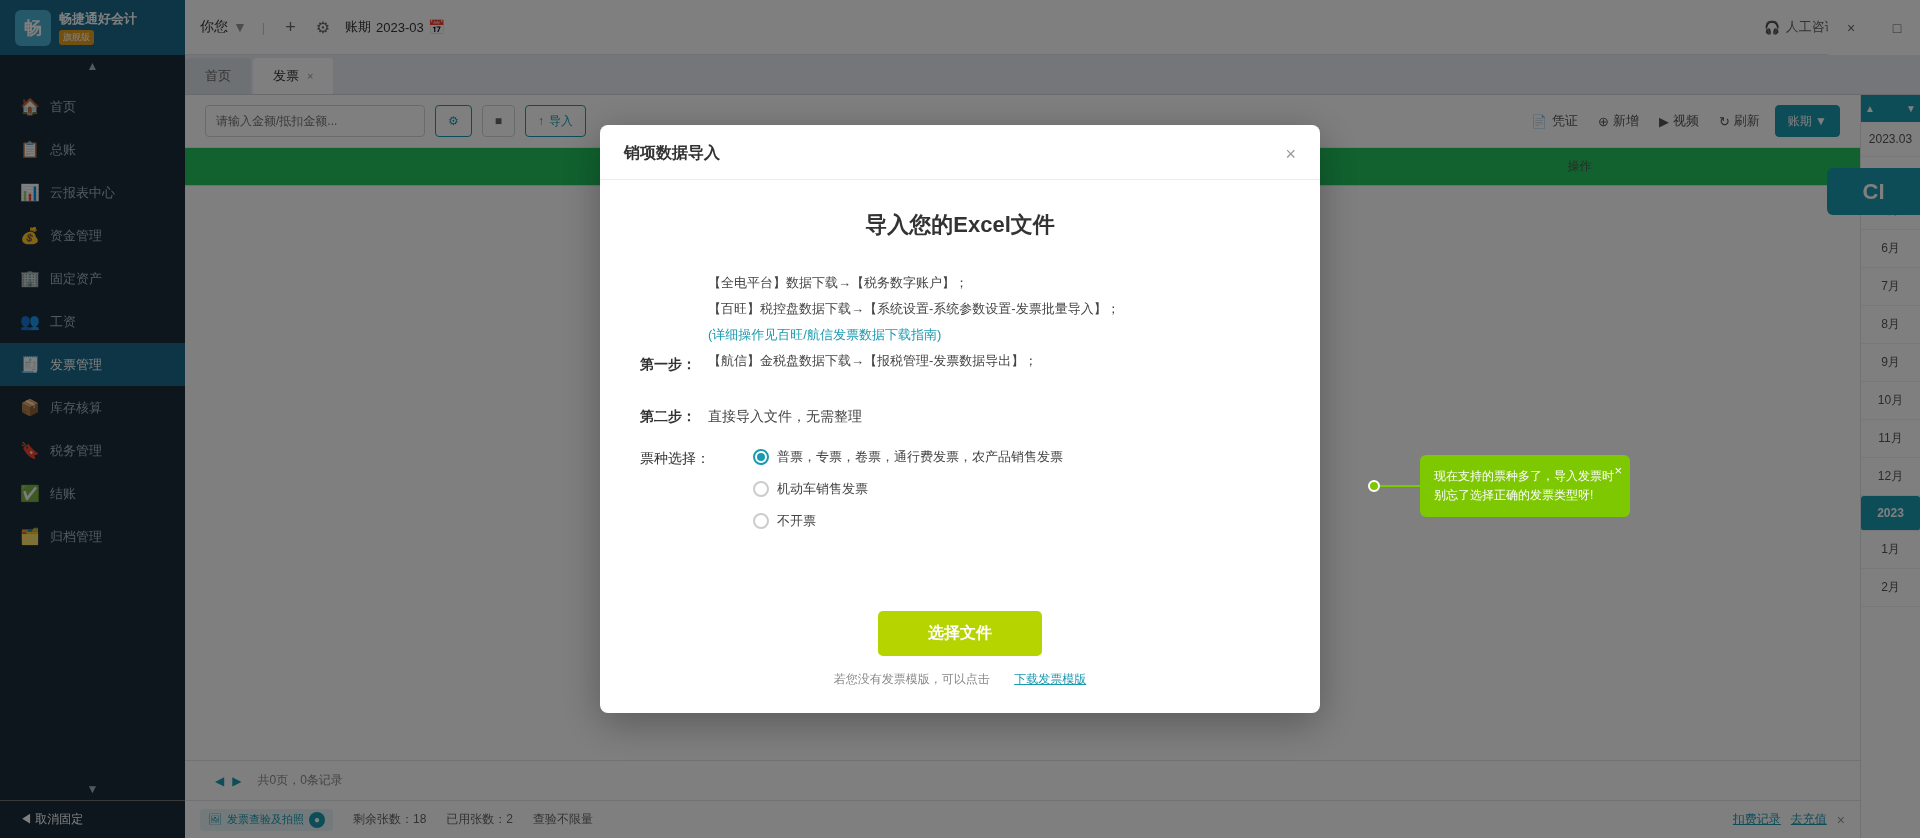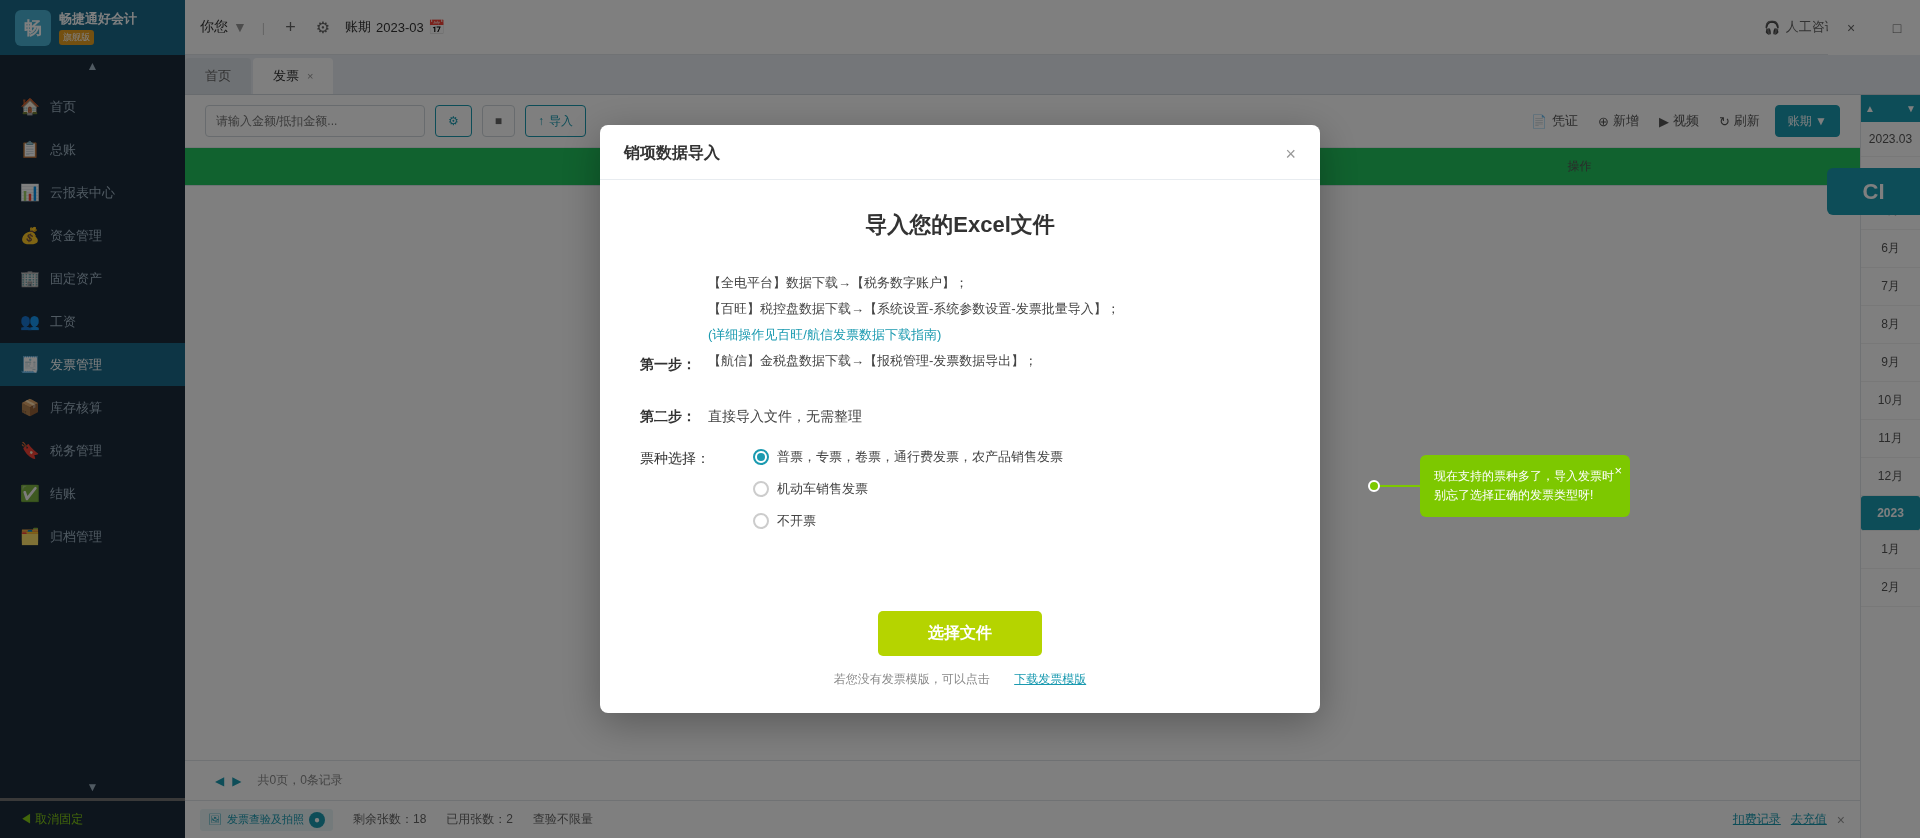--- a/index.html
+++ b/index.html
@@ -12,21 +12,21 @@
     .sidebar { width: 185px; background: #1a2a3a; display: flex; flex-direction: column; flex-shrink: 0; }
     .sidebar-logo { background: #1a6a8a; padding: 12px 15px; display: flex; align-items: center; gap: 8px; height: 55px; }
     .sidebar-logo-icon { width: 36px; height: 36px; background: #4ab3d4; border-radius: 6px; display: flex; align-items: center; justify-content: center; color: white; font-size: 18px; font-weight: bold; }
     .sidebar-logo-badge { background: #e8a020; color: white; font-size: 9px; padding: 1px 4px; border-radius: 3px; margin-top: 2px; display: inline-block; }
     .sidebar-nav { flex: 1; overflow-y: auto; padding: 8px 0; }
     .sidebar-item { display: flex; align-items: center; gap: 10px; padding: 12px 20px; color: #a0b4c4; cursor: pointer; transition: background 0.2s; }
     .sidebar-item.active { background: #1a6a8a; color: white; }
     .sidebar-item-icon { font-size: 16px; width: 20px; text-align: center; }
     .sidebar-item-label { font-size: 13px; }
     .sidebar-scroll-up, .sidebar-scroll-down { text-align: center; color: #a0b4c4; padding: 4px; cursor: pointer; font-size: 12px; }
-    .sidebar-bottom { padding: 10px 20px; color: #84cc16; font-size: 12px; cursor: pointer; border-top: 3px solid #737373; }
+    .sidebar-bottom { padding: 10px 20px; color: #ffffff; font-size: 12px; cursor: pointer; border-top: 1px solid #737373; }
 
     
     .main { flex: 1; display: flex; flex-direction: column; background: #f0f2f5; overflow: hidden; }
 
     
     .topbar { background: white; height: 55px; display: flex; align-items: center; padding: 0 15px; gap: 15px; border-bottom: 1px solid #e0e4e8; flex-shrink: 0; }
     .topbar-company { display: flex; align-items: center; gap: 5px; color: #333; font-size: 14px; cursor: pointer; }
     .topbar-divider { color: #ccc; }
     .topbar-add { color: #666; font-size: 18px; cursor: pointer; padding: 0 5px; }
     .topbar-settings { color: #666; font-size: 16px; cursor: pointer; }

